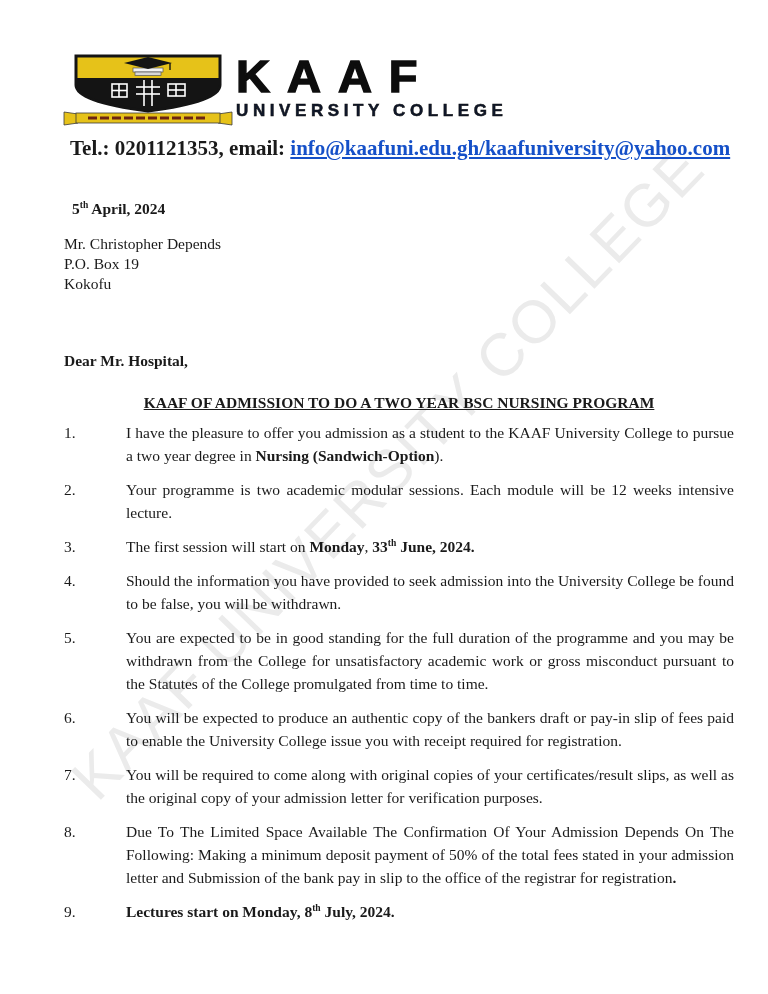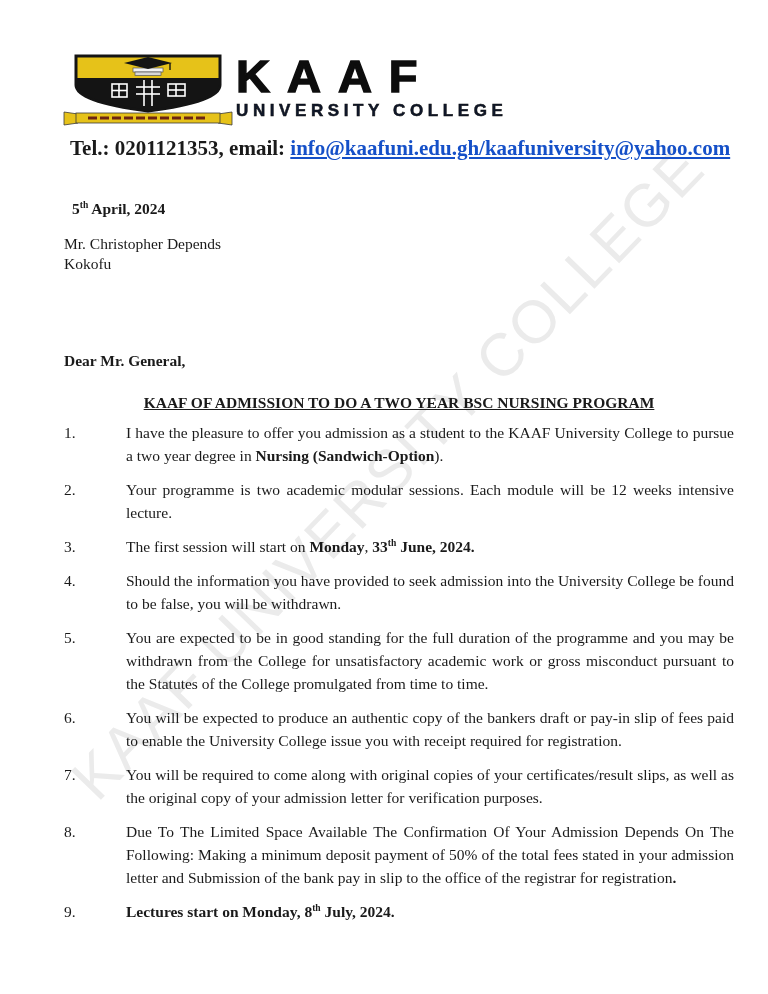--- a/index.html
+++ b/index.html
@@ -110,24 +110,25 @@
   </div>
 
   <div class="contact-line">
     <span>Tel.: 0201121353, email: </span><a href="#" style="color: rgb(21, 80, 200);">info@kaafuni.edu.gh/kaafuniversity@yahoo.com</a>
   </div>
 
   <div class="date-line"><span class="b">5</span><sup class="b">th</sup><span class="b"> April, 2024</span></div>
 
   <div class="recipient">
       <div>Mr. Christopher Depends</div>
+      <div>P.O. Box 19</div>
       <div>Kokofu</div>
     </div>
 
-  <div class="salutation">Dear Mr. General,</div>
+  <div class="salutation">Dear Mr. Hospital,</div>
 
   <div class="body">
     <div class="subject">KAAF OF ADMISSION TO DO A TWO YEAR BSC NURSING PROGRAM</div>
     <div id="terms-list">
         <div class="list-item">
           <span class="num">1.</span>
           <span class="txt"><span>I have the pleasure to offer you admission as a student to the KAAF University College to pursue a two year degree in </span><span class="b">Nursing (Sandwich-Option</span><span>).</span></span>
         </div>
         <div class="list-item">
           <span class="num">2.</span>

